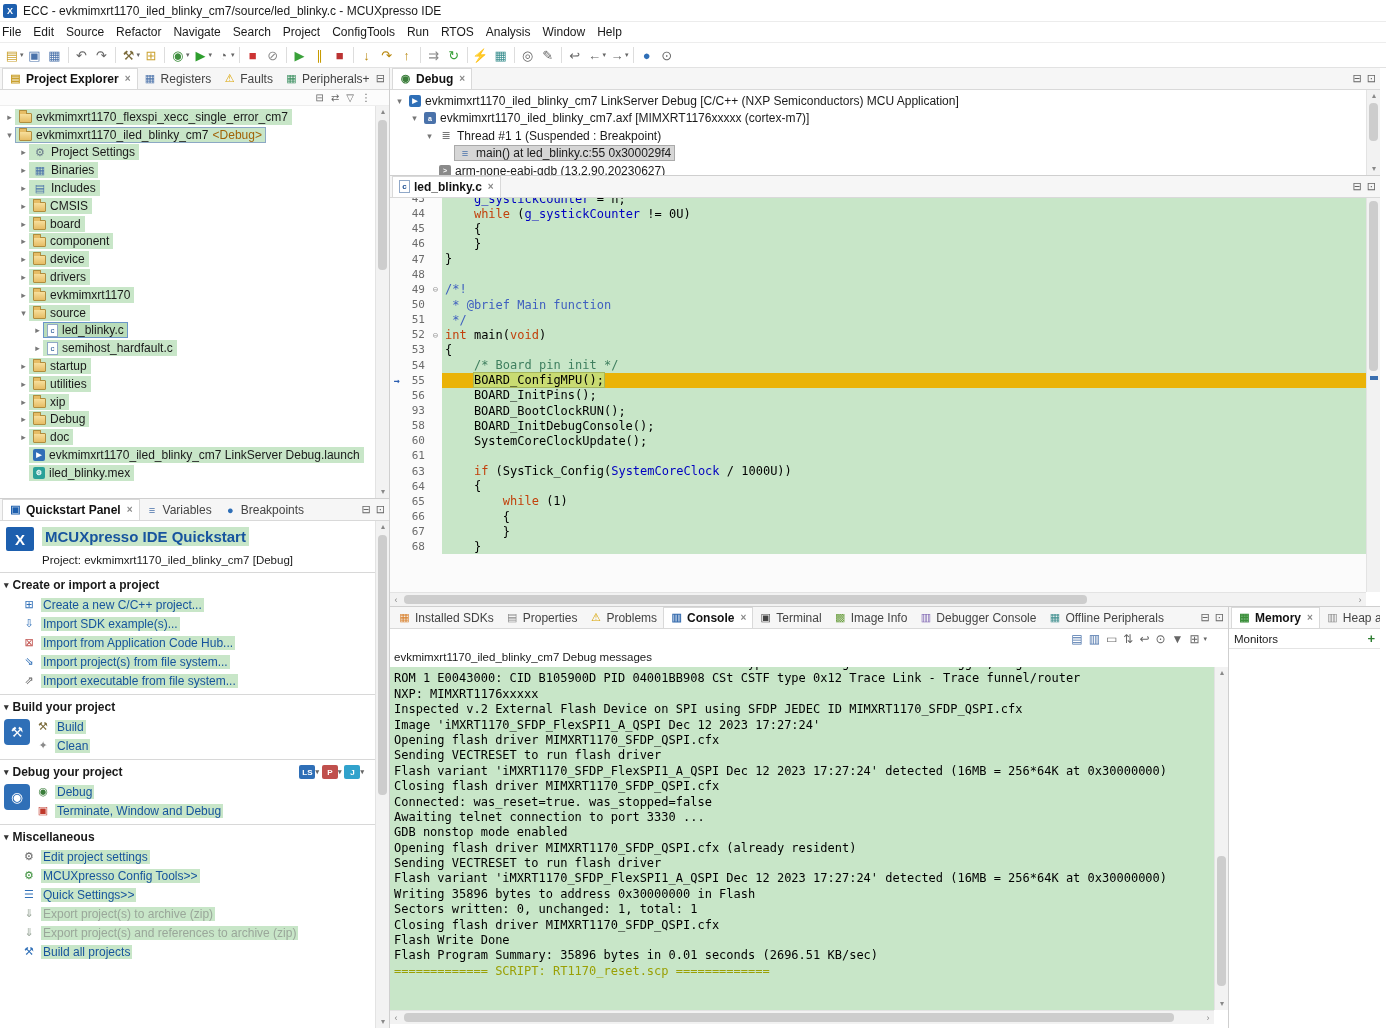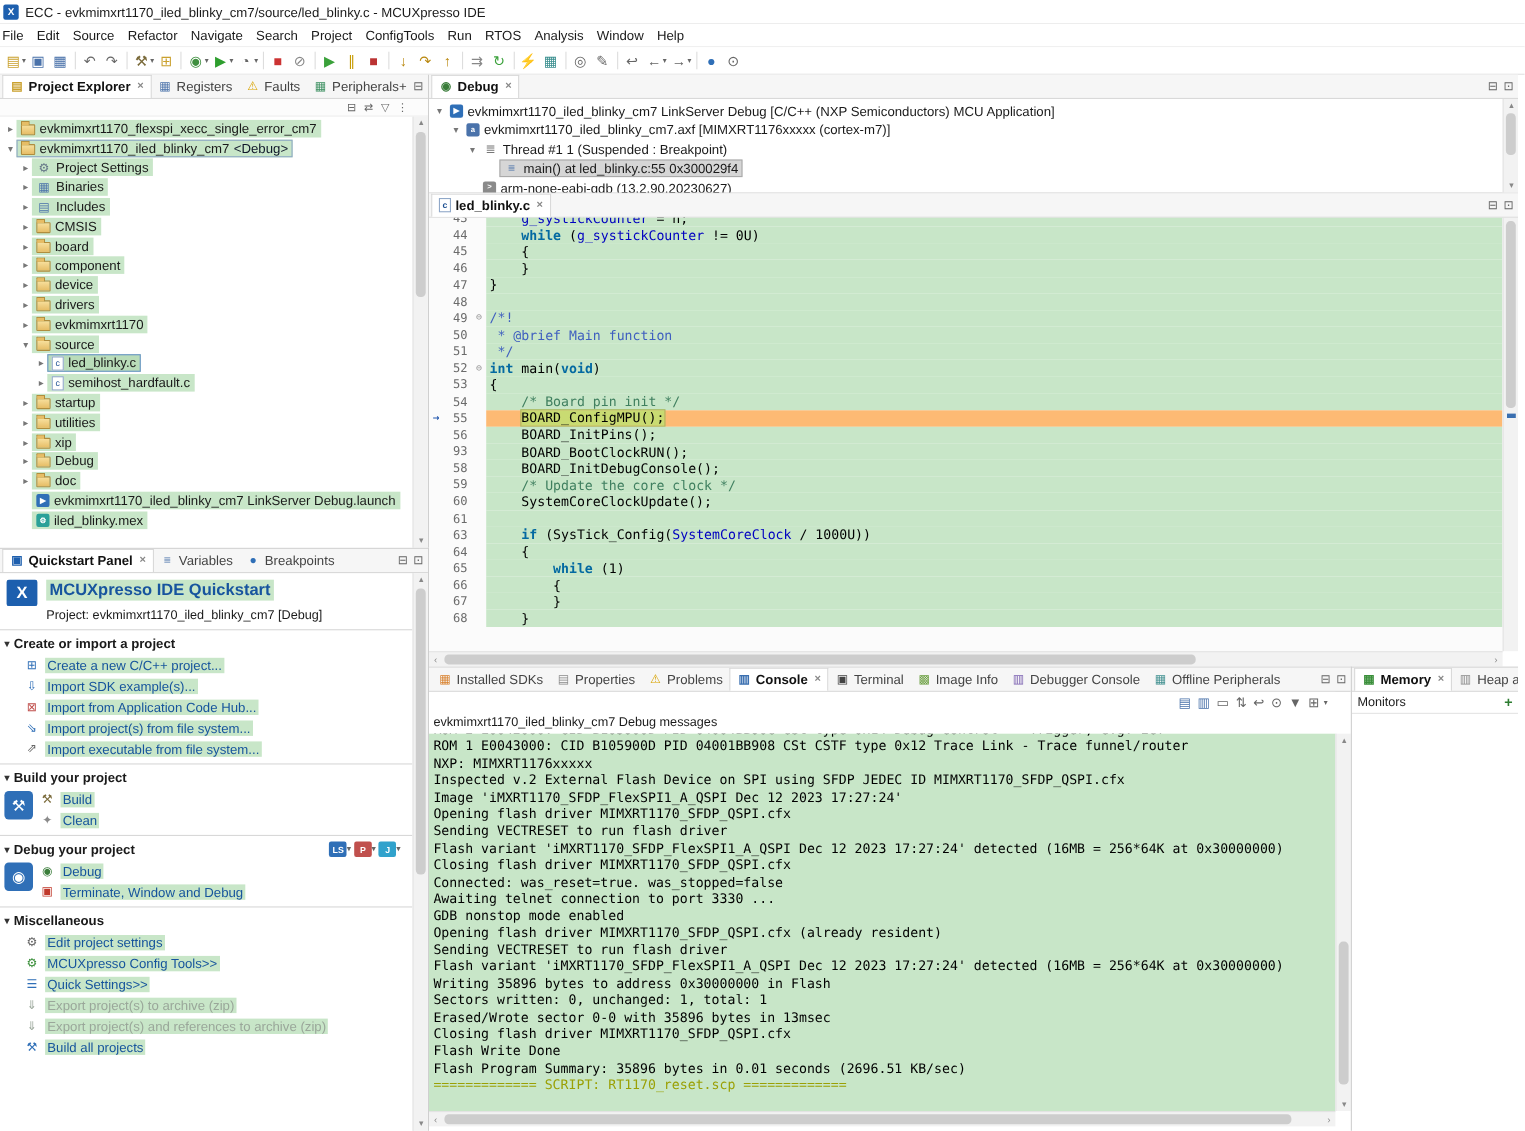--- a/index.html
+++ b/index.html
@@ -46,21 +46,21 @@
   #pe-toolbar{position:absolute;left:0;top:22px;right:0;height:16px;display:flex;align-items:center;
     justify-content:flex-end;gap:7px;padding-right:18px;background:#fcfcfc;border-bottom:1px solid #eee}
   #pe-toolbar .mmicon{font-size:10px}
   #pe-tree{position:absolute;left:0;top:38px;right:14px;bottom:0;overflow:hidden;padding-top:2px}
   .trow{display:flex;align-items:center;height:17.8px;white-space:nowrap}
   .chev{width:11px;flex:none;font-size:9px;color:#777;text-align:center}
   .tlabel{display:inline-flex;align-items:center;gap:4px;padding:0 3px;height:16px;border:1px solid transparent}
   .hl{background:var(--green)}
   .activeproj{border:1px solid #8ca8c4}
   .fileSel{border:1px solid #6a96c8;background:#b9dcb9}
-  .suffix{color:#0f172a}
+  .suffix{color:#a16207}
   .folder{width:13px;height:10px;background:linear-gradient(#f7df9c,#e6bd66);border:1px solid #b08d3e;
     border-radius:1px;position:relative;flex:none;margin-top:2px}
   .folder::before{content:"";position:absolute;left:-1px;top:-4px;width:6px;height:3px;background:#e6bd66;
     border:1px solid #b08d3e;border-bottom:none;border-radius:1px 1px 0 0}
   .cfile{width:11px;height:13px;background:#fff;border:1px solid #90a8c8;font-size:8px;color:#1d4f91;
     display:inline-flex;align-items:center;justify-content:center;flex:none}
   .gic{width:14px;display:inline-flex;justify-content:center;flex:none;font-size:11px}
   .sqic{width:12px;height:12px;border-radius:2px;color:#fff;font-size:7px;font-weight:bold;
     display:inline-flex;align-items:center;justify-content:center;flex:none}
 
@@ -91,22 +91,22 @@
 
   
   #ed-lines{position:absolute;left:0;top:22px;right:14px;bottom:14px;overflow:hidden;background:#fbfbfb;margin-top:0}
   #ed-lines-inner{margin-top:-7px}
   .cline{display:flex;height:15.15px;align-items:center;
     font-family:"DejaVu Sans Mono","Liberation Mono",monospace;font-size:12px;white-space:pre}
   .ann{width:13px;flex:none;text-align:center;font-size:10px;color:#2a5db0;font-weight:bold}
   .lnum{width:26px;flex:none;text-align:right;color:#6b6b6b;padding-right:4px;font-size:11px}
   .fold{width:13px;flex:none;color:#9a9a9a;font-size:9px;text-align:center}
   .ltext{flex:1;height:100%;display:flex;align-items:center;background:var(--green);padding-left:3px}
-  .curline .ltext{background:#fdba74}
-  .s-p{color:#000}.s-kw{color:#0369a1;font-weight:bold}.s-com{color:#3f7f5f}
+  .curline .ltext{background:#eab308}
+  .s-p{color:#000}.s-kw{color:#c2410c;font-weight:normal}.s-com{color:#3f7f5f}
   .s-doc{color:#3f5fbf}.s-f{color:#0000c0}
   .s-cur{background:#c9db72;outline:1px solid #a8b85c;color:#000}
 
   
   #con-toolbar{position:absolute;left:0;top:22px;right:14px;height:20px;display:flex;align-items:center;
     justify-content:flex-end;gap:6px;padding-right:6px;background:#fff}
   .cticon{font-size:12px}
   #con-title{position:absolute;left:0;top:42px;right:14px;height:18px;padding:2px 0 0 4px;font-size:11.5px;background:#fff}
   #con-body{position:absolute;left:0;top:60px;right:14px;bottom:18px;overflow:hidden;background:var(--green)}
   #con-lines{margin-top:-11px;padding-left:4px}
@@ -586,21 +586,20 @@
         <div class="cline"><span class="ann"></span><span class="lnum">49</span><span class="fold">⊖</span><span class="ltext"><span class="s-doc">/*!</span></span></div>
         <div class="cline"><span class="ann"></span><span class="lnum">50</span><span class="fold"></span><span class="ltext"><span class="s-doc"> * @brief Main function</span></span></div>
         <div class="cline"><span class="ann"></span><span class="lnum">51</span><span class="fold"></span><span class="ltext"><span class="s-doc"> */</span></span></div>
         <div class="cline"><span class="ann"></span><span class="lnum">52</span><span class="fold">⊖</span><span class="ltext"><span class="s-kw">int</span><span class="s-p"> main(</span><span class="s-kw">void</span><span class="s-p">)</span></span></div>
         <div class="cline"><span class="ann"></span><span class="lnum">53</span><span class="fold"></span><span class="ltext"><span class="s-p">{</span></span></div>
         <div class="cline"><span class="ann"></span><span class="lnum">54</span><span class="fold"></span><span class="ltext"><span class="s-p">    </span><span class="s-com">/* Board pin init */</span></span></div>
         <div class="cline curline"><span class="ann">→</span><span class="lnum">55</span><span class="fold"></span><span class="ltext"><span class="s-p">    </span><span class="s-cur">BOARD_ConfigMPU();</span></span></div>
         <div class="cline"><span class="ann"></span><span class="lnum">56</span><span class="fold"></span><span class="ltext"><span class="s-p">    BOARD_InitPins();</span></span></div>
         <div class="cline"><span class="ann"></span><span class="lnum">93</span><span class="fold"></span><span class="ltext"><span class="s-p">    BOARD_BootClockRUN();</span></span></div>
         <div class="cline"><span class="ann"></span><span class="lnum">58</span><span class="fold"></span><span class="ltext"><span class="s-p">    BOARD_InitDebugConsole();</span></span></div>
-        <div class="cline"><span class="ann"></span><span class="lnum">59</span><span class="fold"></span><span class="ltext"><span class="s-p">    </span><span class="s-com">/* Update the core clock */</span></span></div>
         <div class="cline"><span class="ann"></span><span class="lnum">60</span><span class="fold"></span><span class="ltext"><span class="s-p">    SystemCoreClockUpdate();</span></span></div>
         <div class="cline"><span class="ann"></span><span class="lnum">61</span><span class="fold"></span><span class="ltext"></span></div>
         <div class="cline"><span class="ann"></span><span class="lnum">63</span><span class="fold"></span><span class="ltext"><span class="s-p">    </span><span class="s-kw">if</span><span class="s-p"> (SysTick_Config(</span><span class="s-f">SystemCoreClock</span><span class="s-p"> / 1000U))</span></span></div>
         <div class="cline"><span class="ann"></span><span class="lnum">64</span><span class="fold"></span><span class="ltext"><span class="s-p">    {</span></span></div>
         <div class="cline"><span class="ann"></span><span class="lnum">65</span><span class="fold"></span><span class="ltext"><span class="s-p">        </span><span class="s-kw">while</span><span class="s-p"> (1)</span></span></div>
         <div class="cline"><span class="ann"></span><span class="lnum">66</span><span class="fold"></span><span class="ltext"><span class="s-p">        {</span></span></div>
         <div class="cline"><span class="ann"></span><span class="lnum">67</span><span class="fold"></span><span class="ltext"><span class="s-p">        }</span></span></div>
         <div class="cline"><span class="ann"></span><span class="lnum">68</span><span class="fold"></span><span class="ltext"><span class="s-p">    }</span></span></div>
       </div>
     </div>
@@ -679,21 +678,20 @@
         <div class="conline">Flash variant 'iMXRT1170_SFDP_FlexSPI1_A_QSPI Dec 12 2023 17:27:24' detected (16MB = 256*64K at 0x30000000)</div>
         <div class="conline">Closing flash driver MIMXRT1170_SFDP_QSPI.cfx</div>
         <div class="conline">Connected: was_reset=true. was_stopped=false</div>
         <div class="conline">Awaiting telnet connection to port 3330 ...</div>
         <div class="conline">GDB nonstop mode enabled</div>
         <div class="conline">Opening flash driver MIMXRT1170_SFDP_QSPI.cfx (already resident)</div>
         <div class="conline">Sending VECTRESET to run flash driver</div>
         <div class="conline">Flash variant 'iMXRT1170_SFDP_FlexSPI1_A_QSPI Dec 12 2023 17:27:24' detected (16MB = 256*64K at 0x30000000)</div>
         <div class="conline">Writing 35896 bytes to address 0x30000000 in Flash</div>
         <div class="conline">Sectors written: 0, unchanged: 1, total: 1</div>
-        <div class="conline">Erased/Wrote sector 0-0 with 35896 bytes in 13msec</div>
         <div class="conline">Closing flash driver MIMXRT1170_SFDP_QSPI.cfx</div>
         <div class="conline">Flash Write Done</div>
         <div class="conline">Flash Program Summary: 35896 bytes in 0.01 seconds (2696.51 KB/sec)</div>
         <div class="conline script">============= SCRIPT: RT1170_reset.scp =============</div>
       </div>
     </div>
   <div class="vscroll" style="right:0;top:60px;bottom:18px">
     <span class="sarr" style="top:0">▴</span>
     <div class="vthumb" style="top:55%;height:38%"></div>
     <span class="sarr" style="bottom:0">▾</span>

